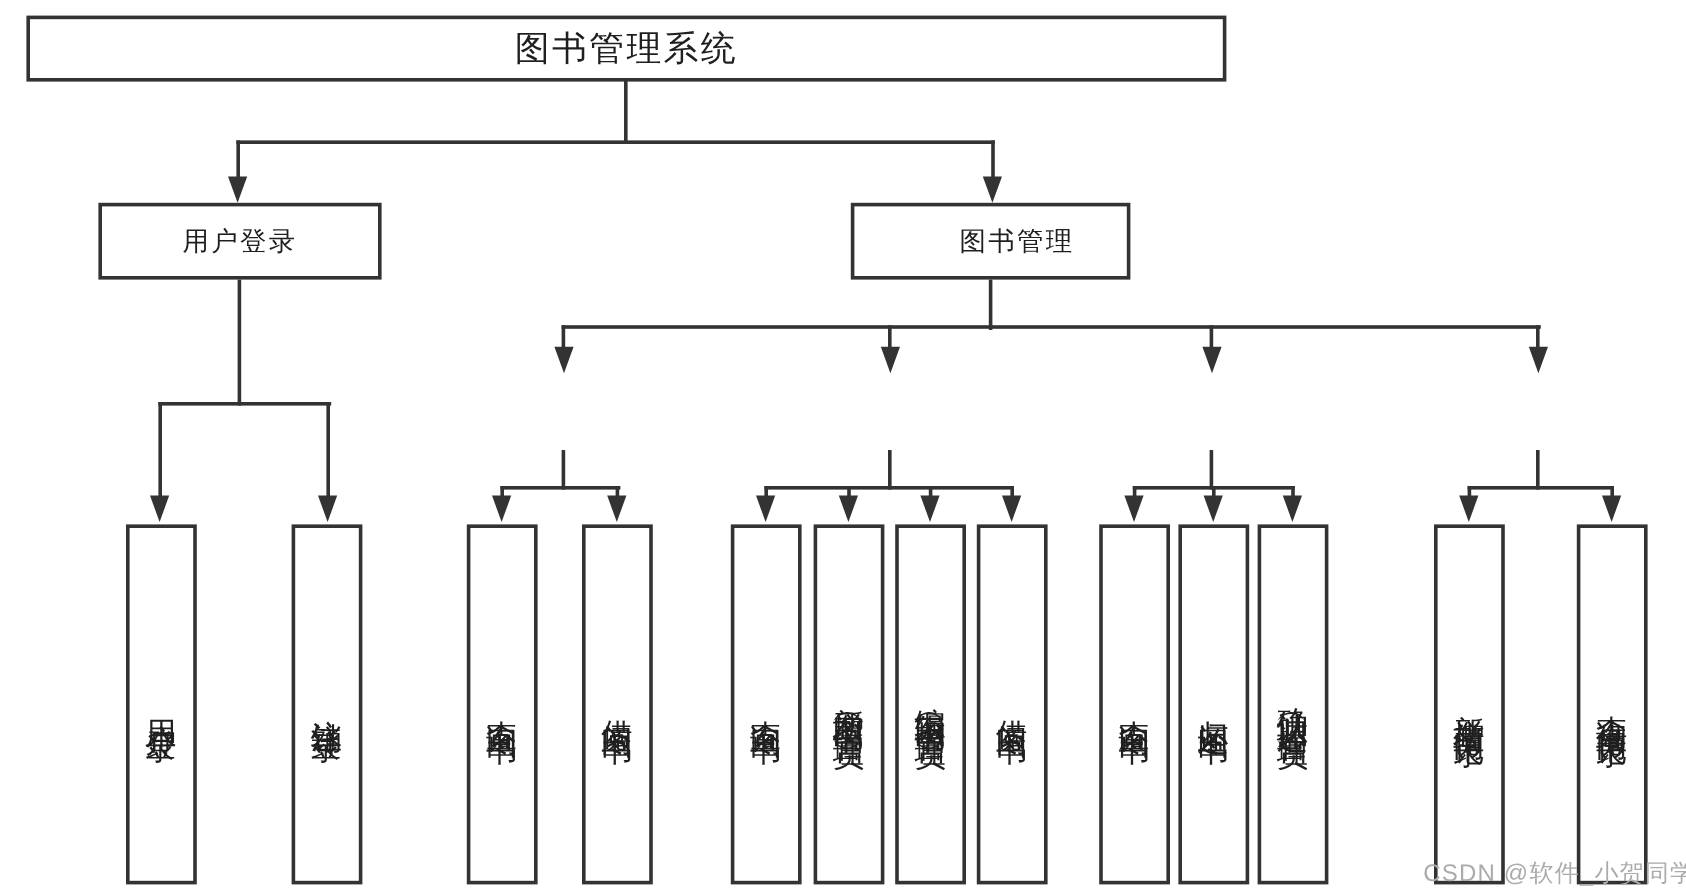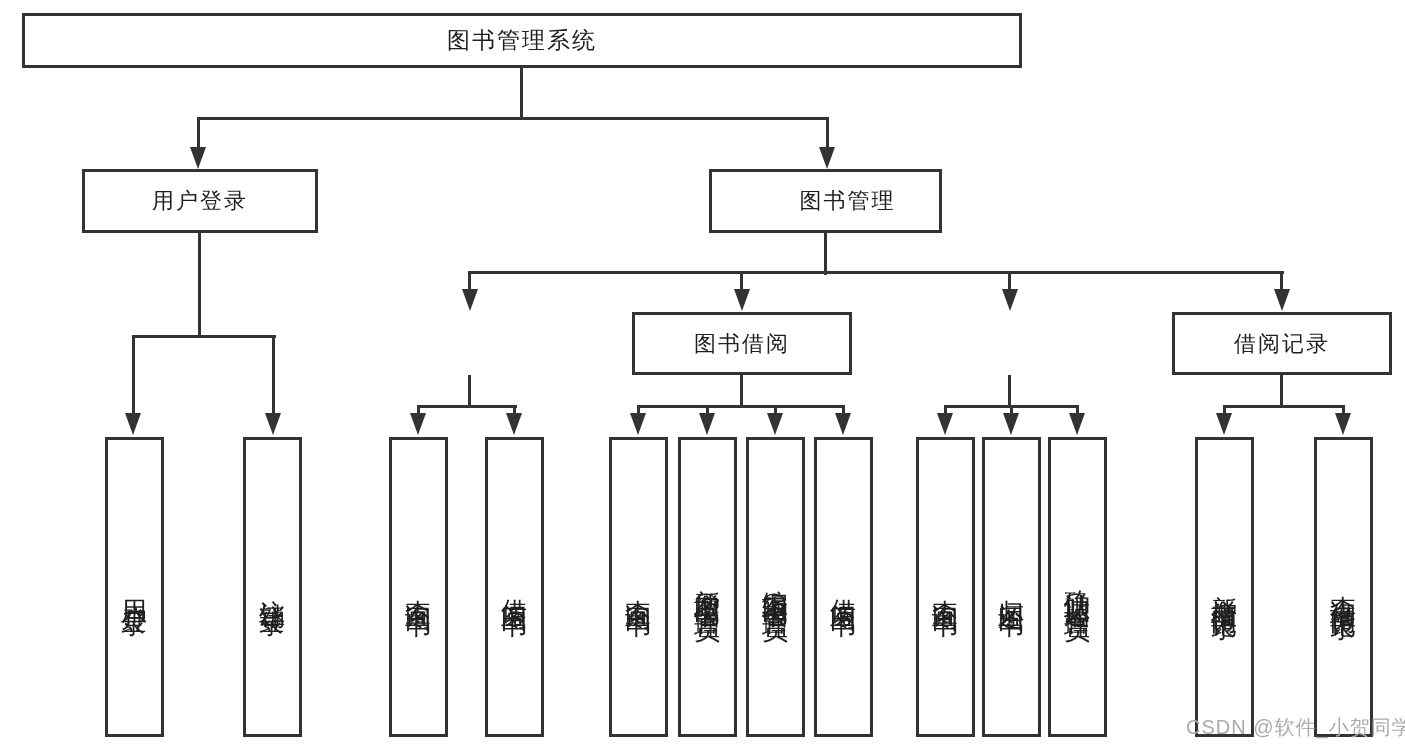--- a/index.html
+++ b/index.html
@@ -33,21 +33,21 @@
     position:absolute; left:1186px; top:714px;
     font-size:20px; letter-spacing:1px; white-space:nowrap;
     color:var(--watermark,#ababab); z-index:5;
   }
 </style>
 </head>
 <body>
 
 <div class="canvas">
 
-  <div class="box hbox" style="left:22px; top:13px; width:1000px; height:55px; font-size:23px;">
+  <div class="box hbox" style="left:22px; top:13px; width:1000px; height:55px; font-size:29px;">
     <span>图书管理系统</span>
   </div>
 
   <div class="vl" style="left:520px; top:67px; height:52px;"></div>
   <div class="hl" style="left:197px; top:117px; width:632px;"></div>
   <div class="vl" style="left:197px; top:117px; height:32px;"></div>
   <div class="arr" style="left:190px; top:147px;"></div>
   <div class="vl" style="left:826px; top:117px; height:32px;"></div>
   <div class="arr" style="left:819px; top:147px;"></div>
 
@@ -69,26 +69,20 @@
   <div class="hl" style="left:468px; top:271px; width:816px;"></div>
   <div class="vl" style="left:468px; top:271px; height:20px;"></div>
   <div class="arr" style="left:462px; top:289px;"></div>
   <div class="vl" style="left:740px; top:271px; height:20px;"></div>
   <div class="arr" style="left:734px; top:289px;"></div>
   <div class="vl" style="left:1008px; top:271px; height:20px;"></div>
   <div class="arr" style="left:1002px; top:289px;"></div>
   <div class="vl" style="left:1280px; top:271px; height:20px;"></div>
   <div class="arr" style="left:1274px; top:289px;"></div>
 
-  <div class="box hbox" style="left:632px; top:312px; width:220px; height:63px;">
-    <span>图书借阅</span>
-  </div>
-  <div class="box hbox" style="left:1172px; top:312px; width:220px; height:63px;">
-    <span>借阅记录</span>
-  </div>
 
   <div class="vl" style="left:468px; top:375px; height:33px;"></div>
   <div class="hl" style="left:417px; top:405px; width:100px;"></div>
   <div class="vl" style="left:417px; top:405px; height:10px;"></div>
   <div class="arr" style="left:410px; top:413px;"></div>
   <div class="vl" style="left:513px; top:405px; height:10px;"></div>
   <div class="arr" style="left:506px; top:413px;"></div>
 
   <div class="vl" style="left:740px; top:375px; height:33px;"></div>
   <div class="hl" style="left:637px; top:405px; width:208px;"></div>

